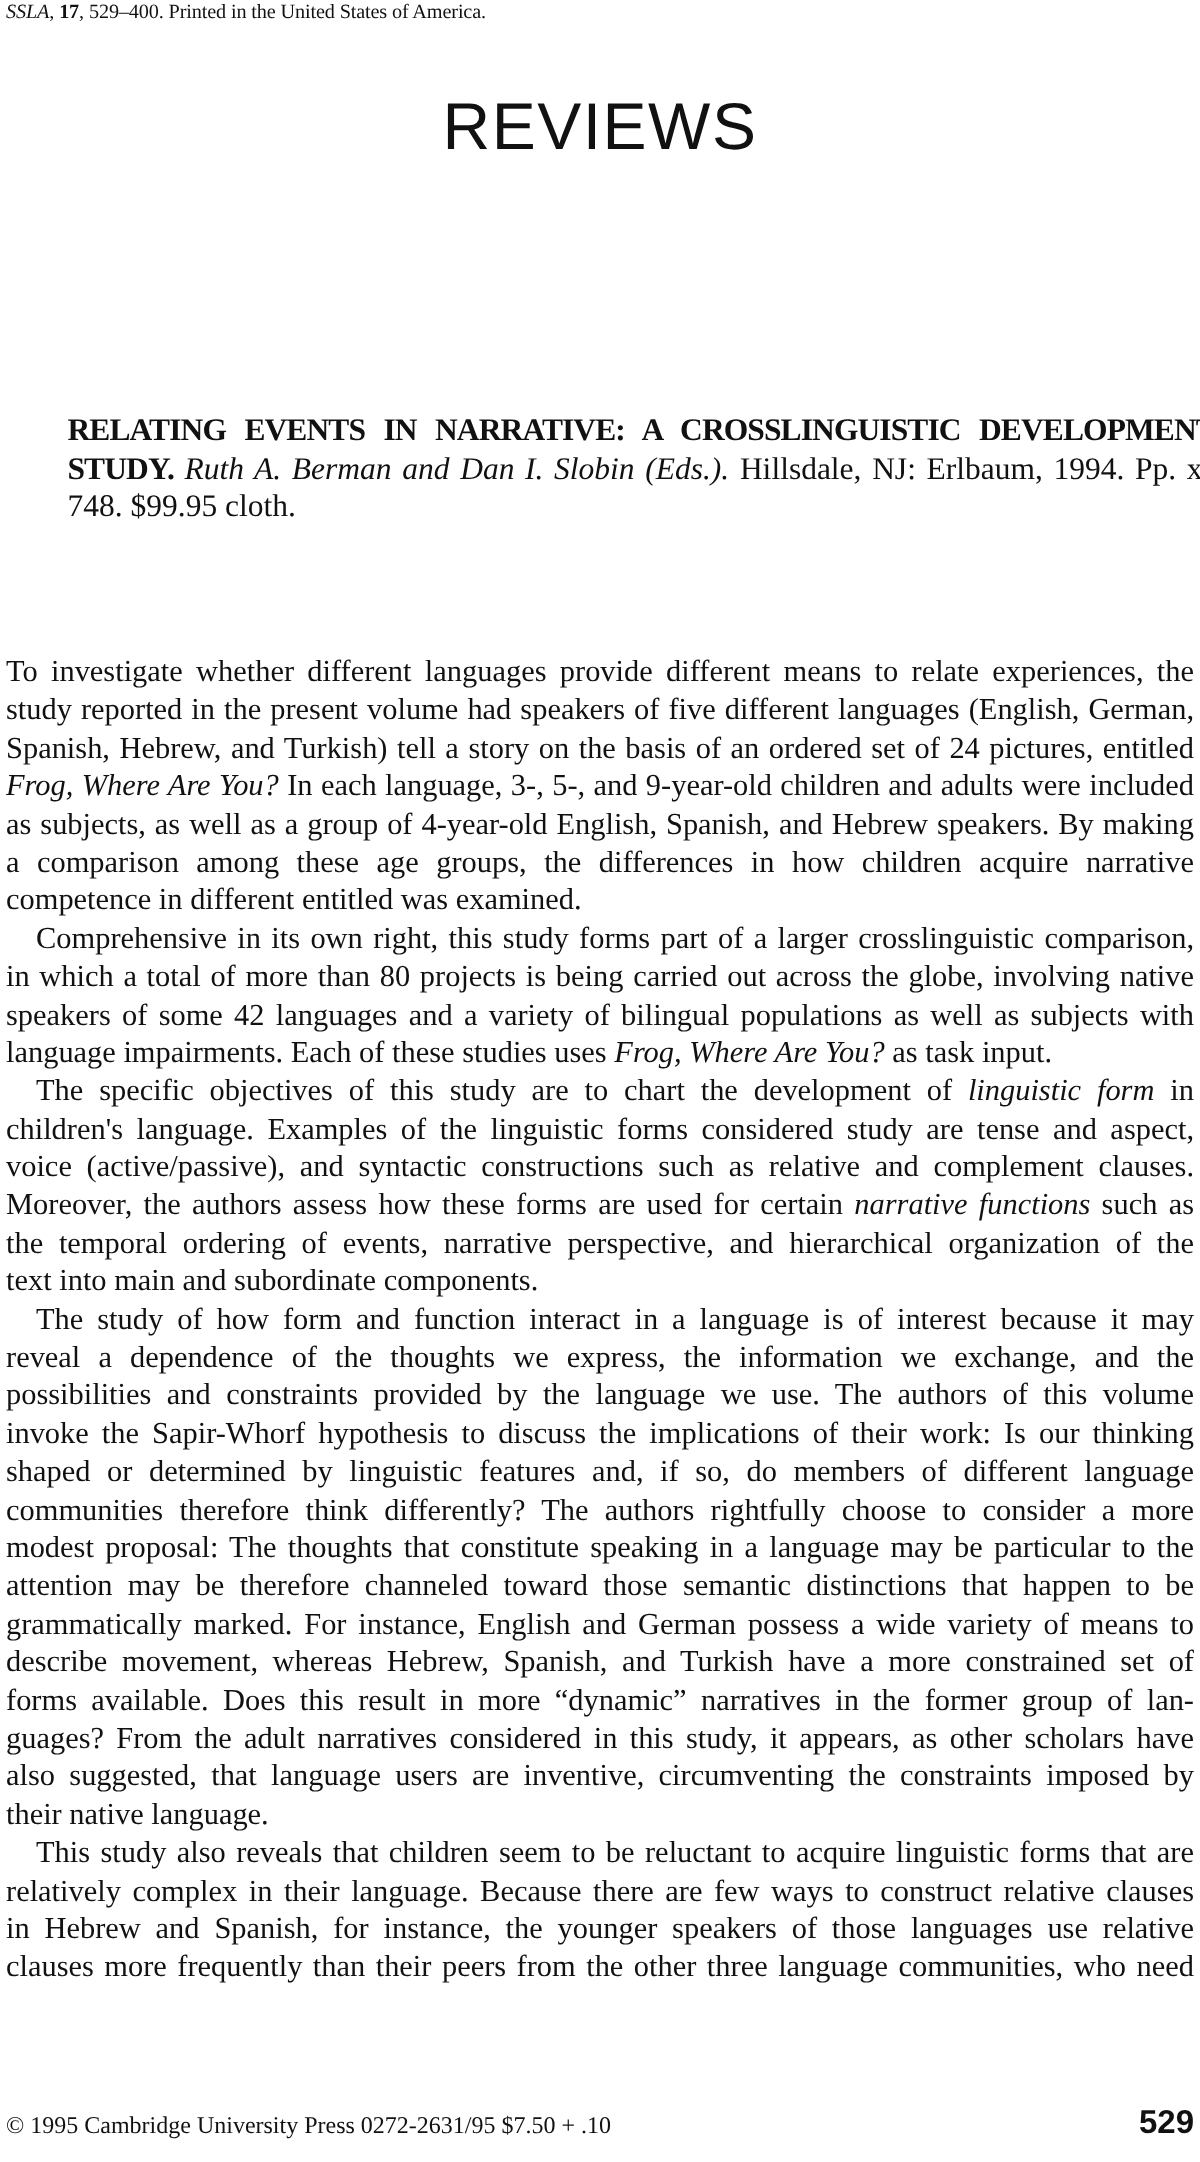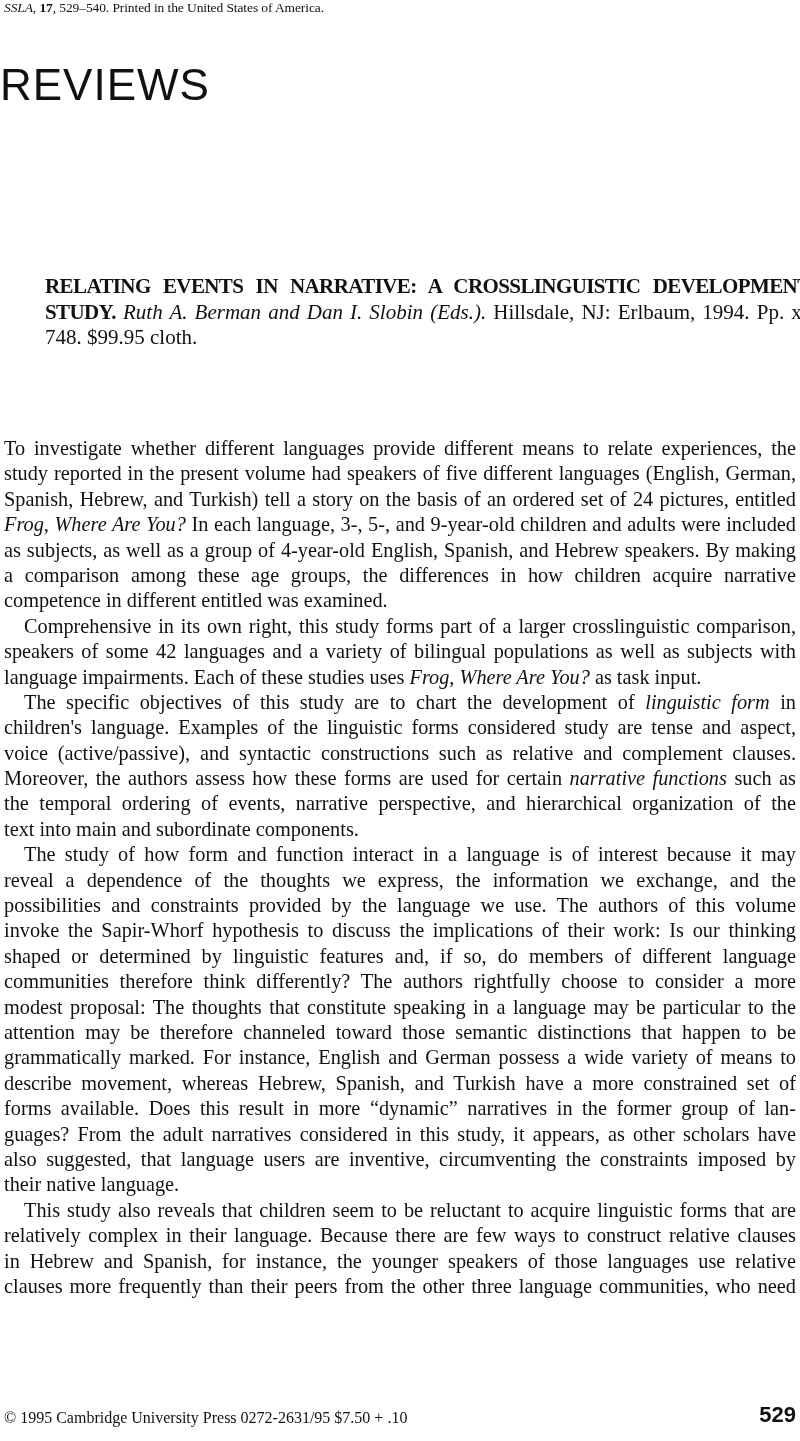--- a/index.html
+++ b/index.html
@@ -1,36 +1,36 @@
 <!DOCTYPE html>
 <html><head>
 <meta charset="utf-8">
 <style>
   html, body { margin: 0; padding: 0; background: #ffffff; }
   body { width: 800px; height: 1441px; position: relative; overflow: hidden; color: #111; font-family: "Liberation Serif", serif; }
   .running-head { position: absolute; left: 4px; top: 0px; font-size: 13.5px; letter-spacing: -0.1px; }
   .running-head i { }
   .running-head b { font-weight: bold; text-align: right; }
-  .section-title { position: absolute; left: 0; width: 800px; top: 60px; font-family: "Liberation Sans", sans-serif; font-size: 44px; letter-spacing: 1px; font-weight: normal; }
+  .section-title { position: absolute; left: 0; width: 800px; top: 60px; text-align: center; font-family: "Liberation Sans", sans-serif; font-size: 44px; letter-spacing: 1px; font-weight: normal; }
   .citation { position: absolute; left: 4px; width: 792px; top: 274px; font-size: 21px; line-height: 25.5px; }
   .citation .title-bold { font-weight: bold; letter-spacing: -0.6px; }
   .citation .editors { font-style: italic; }
   .body-text { position: absolute; left: 4px; width: 792px; top: 436px; font-size: 20.3px; }
   .line { height: 25.4px; line-height: 25.4px; text-align: justify; text-align-last: justify; white-space: nowrap; overflow: visible; }
   .line.last { text-align-last: left; }
   .line.indent { padding-left: 20px; }
   .line i { font-style: italic; }
   .footer { position: absolute; left: 4px; top: 1409px; font-size: 16px; }
   .folio { position: absolute; right: 4px; top: 1402px; font-family: "Liberation Sans", sans-serif; font-weight: bold; font-size: 22px; }
 </style>
 </head>
 <body>
 
 <div class="running-head">
-  <i>SSLA</i>, <b>17</b><span>, 529–540. Printed in the United States of America.</span>
+  <i>SSLA</i>, <b>17</b><span>, 529–400. Printed in the United States of America.</span>
 </div>
 
 <div class="section-title">REVIEWS</div>
 
 <div class="citation" style="text-align: justify; margin-left: 41px;">
   <span class="title-bold">RELATING EVENTS IN NARRATIVE: A CROSSLINGUISTIC DEVELOPMENTAL STUDY.</span>
   <span class="editors">Ruth A. Berman and Dan I. Slobin (Eds.).</span>
   <span>Hillsdale, NJ: Erlbaum, 1994. Pp. xiv + 748. $99.95 cloth.</span>
 </div>
 
@@ -39,20 +39,21 @@
       <div class="line">To investigate whether different languages provide different means to relate experiences, the</div>
       <div class="line">study reported in the present volume had speakers of five different languages (English, German,</div>
       <div class="line">Spanish, Hebrew, and Turkish) tell a story on the basis of an ordered set of 24 pictures, entitled</div>
       <div class="line"><i>Frog, Where Are You?</i> In each language, 3-, 5-, and 9-year-old children and adults were included</div>
       <div class="line">as subjects, as well as a group of 4-year-old English, Spanish, and Hebrew speakers. By making</div>
       <div class="line">a comparison among these age groups, the differences in how children acquire narrative</div>
       <div class="line last">competence in different entitled was examined.</div>
     </div>
     <div>
       <div class="line indent">Comprehensive in its own right, this study forms part of a larger crosslinguistic comparison,</div>
+      <div class="line">in which a total of more than 80 projects is being carried out across the globe, involving native</div>
       <div class="line">speakers of some 42 languages and a variety of bilingual populations as well as subjects with</div>
       <div class="line last">language impairments. Each of these studies uses <i>Frog, Where Are You?</i> as task input.</div>
     </div>
     <div>
       <div class="line indent">The specific objectives of this study are to chart the development of <i>linguistic form</i> in</div>
       <div class="line">children's language. Examples of the linguistic forms considered study are tense and aspect,</div>
       <div class="line">voice (active/passive), and syntactic constructions such as relative and complement clauses.</div>
       <div class="line">Moreover, the authors assess how these forms are used for certain <i>narrative functions</i> such as</div>
       <div class="line">the temporal ordering of events, narrative perspective, and hierarchical organization of the</div>
       <div class="line last">text into main and subordinate components.</div>

